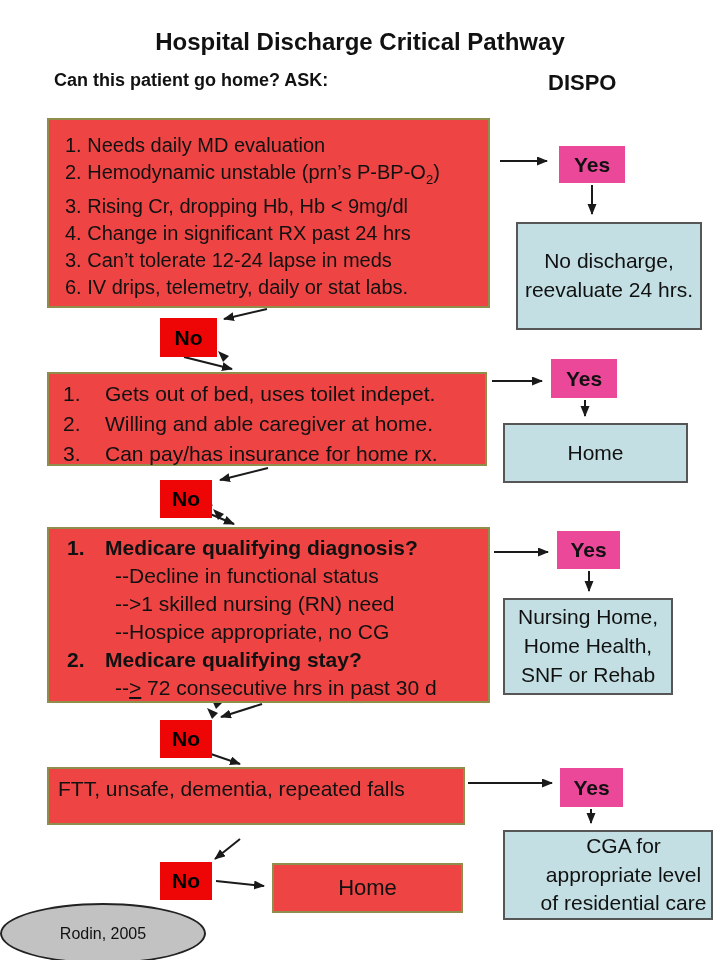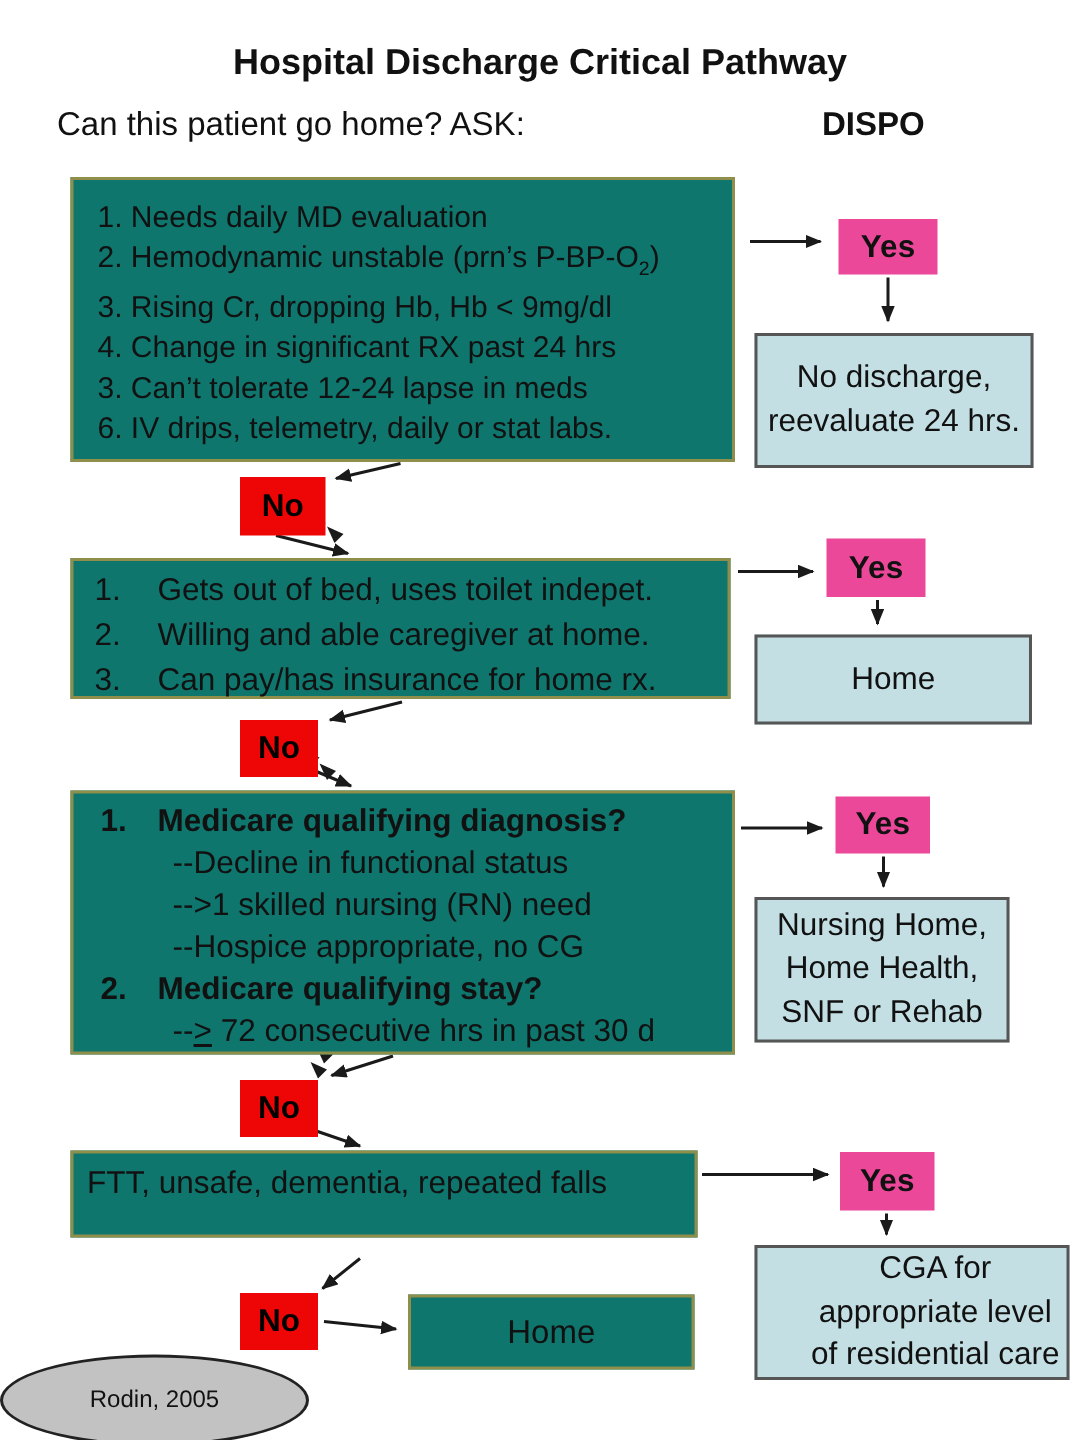--- a/index.html
+++ b/index.html
@@ -3,24 +3,24 @@
 <meta charset="utf-8">
 <style>
   html,body { margin:0; padding:0; background:#ffffff; }
   .slide {
     position:relative; width:720px; height:960px; background:#ffffff;
     font-family:"Liberation Sans", sans-serif; color:#111; overflow:hidden;border-radius:20px;
   }
   .abs { position:absolute; }
 
   .title { left:0; right:0; top:28px; text-align:center; font-size:24px; font-weight:bold; }
-  .subq  { left:38px;  top:70px; font-size:22px; font-weight:normal; }
+  .subq  { left:54px;  top:70px; font-size:18px; font-weight:bold; }
   .subd  { left:548px; top:70px; font-size:22px; font-weight:bold; }
 
-  .ybox { background:#0f766e; border:2px solid #8F8F4B; box-sizing:border-box; }
+  .ybox { background:#ef4444; border:2px solid #8F8F4B; box-sizing:border-box; }
   .bbox { background:#C3DFE3; border:2px solid #565656; box-sizing:border-box;
           display:flex; align-items:center; justify-content:center; text-align:center;
           font-size:21px; line-height:1.38; white-space:pre-line; }
   .yes  { background:#ec4899; display:flex; align-items:center; justify-content:center;
           font-size:21px; font-weight:bold; }
   .no   { background:#EE0505; color:#000000; display:flex; align-items:center; justify-content:center;
           font-size:21px; font-weight:bold; }
 
   .c1 { font-size:20px; line-height:27px; padding:12px 4px 0 16px; }
   .c2 { font-size:21px; line-height:30px; padding:5px 0 0 14px; }
@@ -88,21 +88,21 @@
     <div>1. Needs daily MD evaluation</div>
     <div><span>2. Hemodynamic unstable (prn’s P-BP-O</span><sub class="o2">2</sub><span>)</span></div>
     <div>3. Rising Cr, dropping Hb, Hb &lt; 9mg/dl</div>
     <div>4. Change in significant RX past 24 hrs</div>
     <div>3. Can’t tolerate 12-24 lapse in meds</div>
     <div>6. IV drips, telemetry, daily or stat labs.</div>
   </div>
 
   <div class="abs yes" style="left:559px; top:146px; width:66px; height:37px;">Yes</div>
 
-  <div class="abs bbox" style="left:503px; top:222px; width:186px; height:90px;">No discharge,
+  <div class="abs bbox" style="left:516px; top:222px; width:186px; height:108px;">No discharge,
 reevaluate 24 hrs.</div>
 
   <div class="abs no" style="left:160px; top:318px; width:57px; height:39px;">No</div>
 
   <div class="abs ybox c2" style="left:47px; top:372px; width:440px; height:94px;">
     <div class="crow">
         <span class="num2">1.</span>
         <span>Gets out of bed, uses toilet indepet.</span>
       </div>
     <div class="crow">

